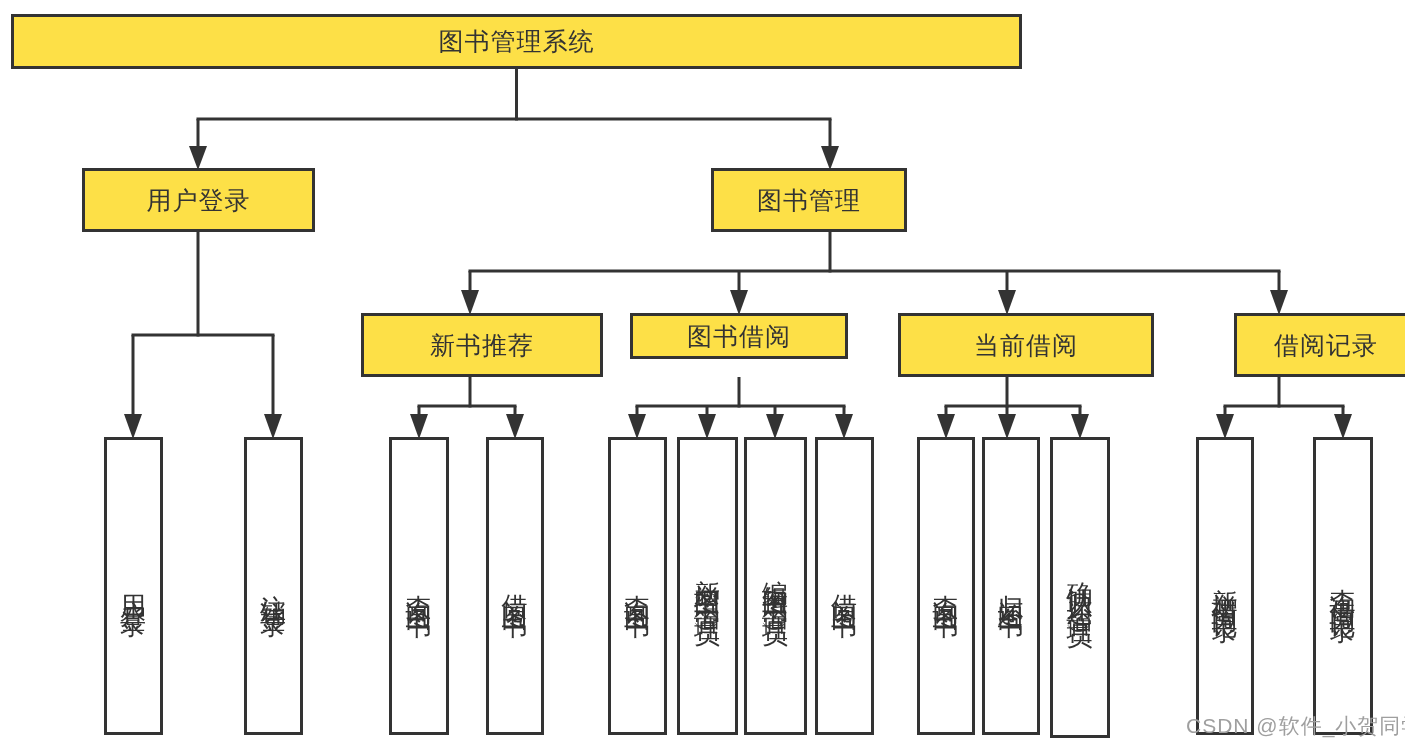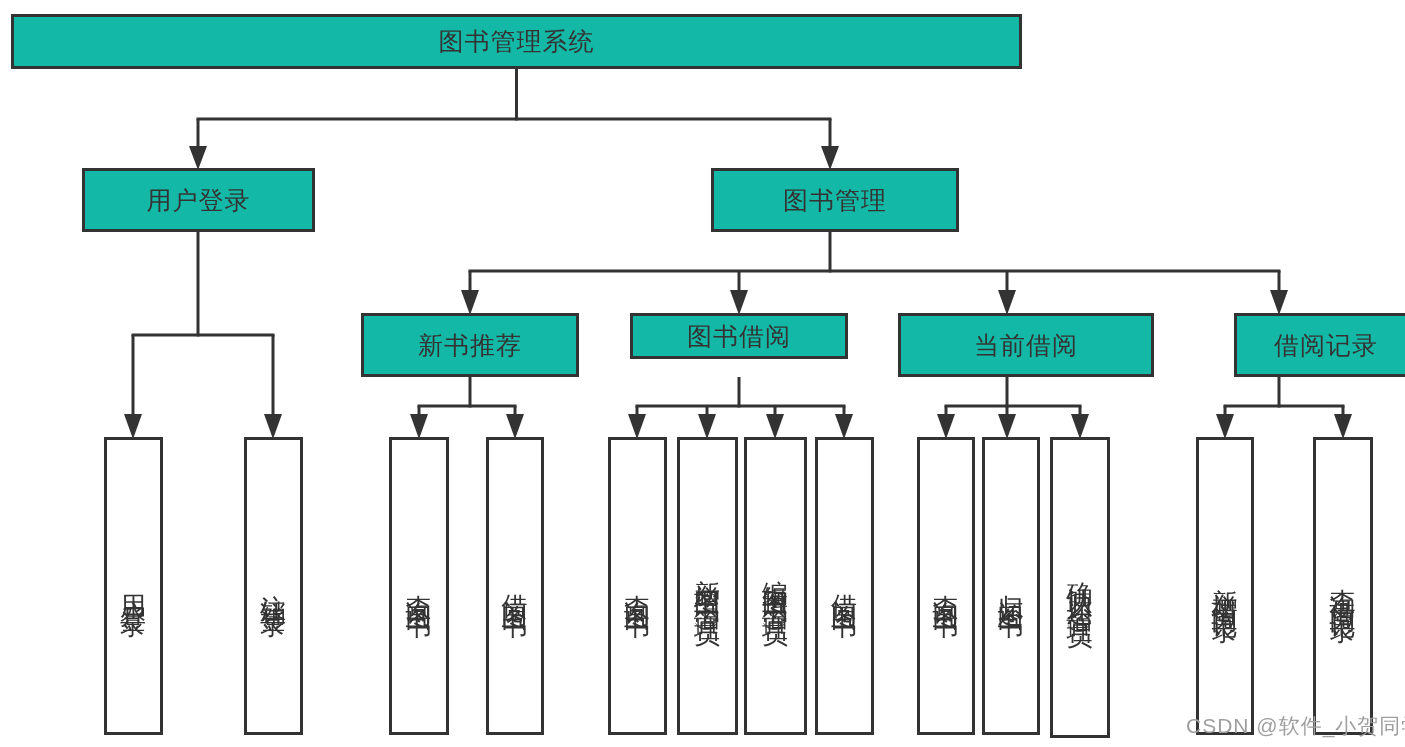--- a/index.html
+++ b/index.html
@@ -14,21 +14,21 @@
   }
   .connectors {
     position: absolute;
     left: 0; top: 0;
     z-index: 1;
   }
   .hbox {
     position: absolute;
     box-sizing: border-box;
     border: 3px solid #333333;
-    background: #14b8a6;
+    background: #fde047;
     display: flex;
     align-items: center;
     justify-content: center;
     font-size: 25px;
     letter-spacing: 1px;
     z-index: 2;
     white-space: nowrap;
   }
   .vbox {
     position: absolute;
@@ -126,23 +126,23 @@
       <polygon points="998,414 1016,414 1007,439"></polygon>
       <polygon points="1071,414 1089,414 1080,439"></polygon>
       <polygon points="1216,414 1234,414 1225,439"></polygon>
       <polygon points="1334,414 1352,414 1343,439"></polygon>
     </g>
   </svg>
 
   <div class="hbox" style="left:11px;top:14px;width:1011px;height:55px">图书管理系统</div>
 
   <div class="hbox" style="left:82px;top:168px;width:233px;height:64px">用户登录</div>
-  <div class="hbox" style="left:711px;top:168px;width:248px;height:64px">图书管理</div>
+  <div class="hbox" style="left:711px;top:168px;width:196px;height:64px">图书管理</div>
 
-  <div class="hbox" style="left:361px;top:313px;width:218px;height:64px">新书推荐</div>
+  <div class="hbox" style="left:361px;top:313px;width:242px;height:64px">新书推荐</div>
   <div class="hbox" style="left:630px;top:313px;width:218px;height:46px">图书借阅</div>
   <div class="hbox" style="left:898px;top:313px;width:256px;height:64px">当前借阅</div>
   <div class="hbox" style="left:1234px;top:313px;width:184px;height:64px">借阅记录</div>
 
   <div class="vbox" style="left:104px;top:437px;width:59px;height:298px">
     <span class="vtext">用户登录</span>
   </div>
   <div class="vbox" style="left:244px;top:437px;width:59px;height:298px">
     <span class="vtext">注销登录</span>
   </div>

